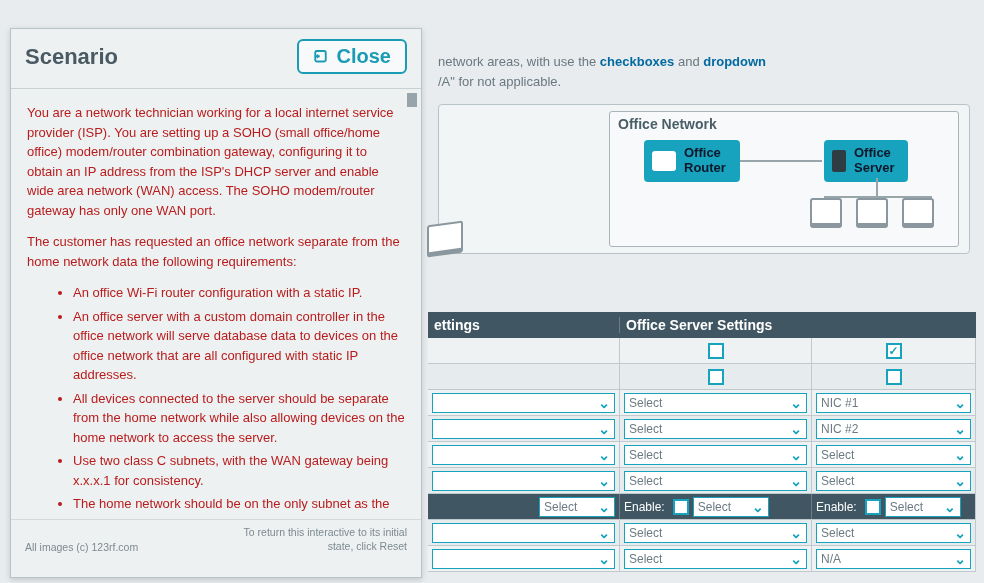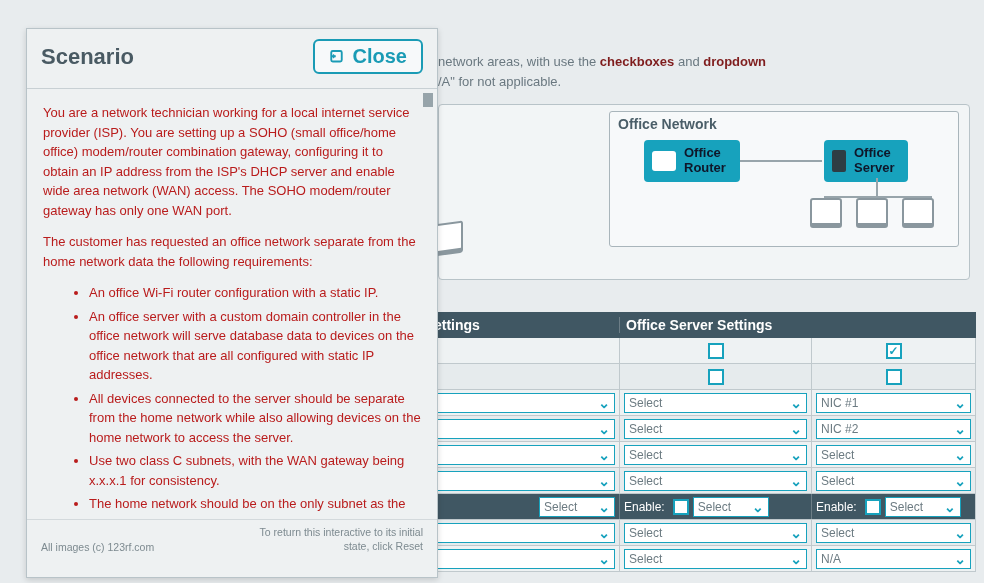--- a/index.html
+++ b/index.html
@@ -9,21 +9,21 @@
     width: 984px;
     height: 583px;
     overflow: hidden;
     color: #4a5a63;
     position: relative;
   }
 
   
   .scenario-panel {
     position: absolute;
-    left: 26px;
+    left: 10px;
     top: 28px;
     width: 412px;
     background: #eef1f2;
     border: 1px solid #b8c3c8;
     box-shadow: 0 2px 6px rgba(0,0,0,0.15);
     z-index: 20;
     height: 550px;
   }
   .scenario-header {
     display: flex;
@@ -85,32 +85,32 @@
     left:0; top:0; right:0; bottom:0;
     padding-top:50px;
   }
   .instruction-line {
     position:absolute;
     left:438px;
     top:54px;
     font-size:13px;
     color:#6a7880;
   }
-  .instruction-line .kw { color:#7f1d1d; font-weight:700; }
+  .instruction-line .kw { color:#0369a1; font-weight:700; }
   .instruction-line2 {
     position:absolute; left:438px; top:74px; font-size:13px; color:#6a7880;
   }
 
   
   .net-diagram {
     position:absolute;
     left:438px;
     top:104px;
     width:532px;
-    height:176px;
+    height:150px;
     border:1px solid #b8c3c8;
     border-radius:4px;
     background:#f2f5f6;
   }
   .office-net-box {
     position:absolute;
     left:170px; top:6px;
     width:350px; height:136px;
     border:1px solid #a9b5bb;
     border-radius:3px;

